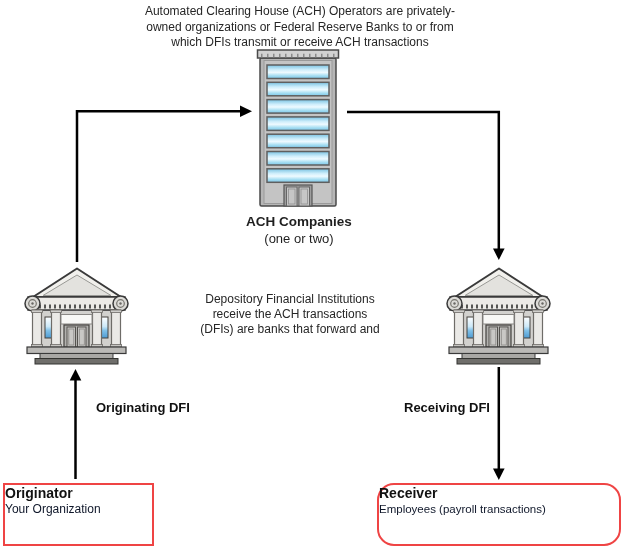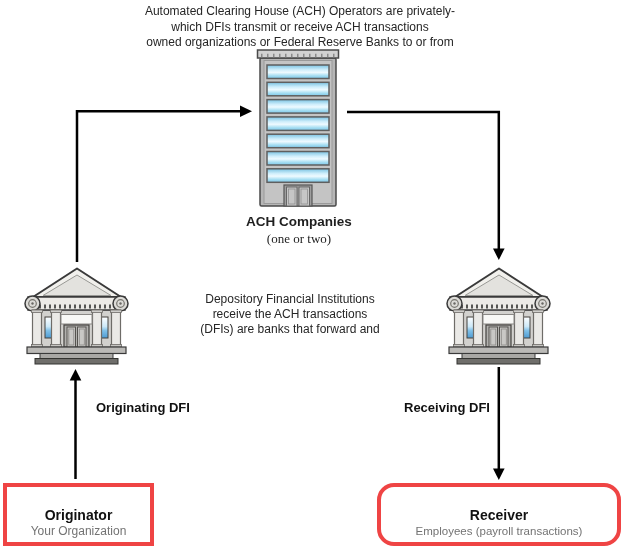--- a/index.html
+++ b/index.html
@@ -3,28 +3,28 @@
 <meta charset="utf-8">
 <style>
   html,body { margin:0; padding:0; background:#ffffff; }
   .canvas {
     position:relative; width:625px; height:548px; background:#ffffff;
     font-family:"Liberation Sans", sans-serif; color:#1f1f1f; overflow:hidden;
   }
   .abs { position:absolute; }
   .note { font-size:12px; line-height:15.5px; text-align:center; color:#262626; }
   .caption-title { font-weight:bold; font-size:13.5px; line-height:17px; }
-  .caption-sub { font-size:13px; line-height:17px;font-family:Liberation Serif, serif; }
+  .caption-sub { font-size:13px; line-height:17px; }
   .dfi-label { font-weight:bold; font-size:13px; white-space:nowrap; color:#111; }
   .endbox {
-    box-sizing:border-box; background:#ffffff; border:4px solid #ef4444;
-    text-align:center; padding-top:20px;
+    box-sizing:border-box; background:#ffffff; border:2px solid #ef4444;
+    text-align:left; padding-top:0;
   }
   .endbox .box-title { font-weight:bold; font-size:14px; line-height:17px; color:#111; }
-  .endbox .box-line { font-size:11.5px; line-height:15px; color:#737373; }
+  .endbox .box-line { font-size:11.5px; line-height:15px; color:#0f172a; }
   svg.layer { position:absolute; left:0; top:0; pointer-events:none; }
   .icon-wrap { position:absolute; }
 </style>
 </head>
 <body>
 
 <div class="canvas">
 
   <svg width="0" height="0" style="position:absolute" aria-hidden="true">
     <defs>
@@ -114,22 +114,22 @@
       <polygon points="75.5,369 69.7,380.5 81.3,380.5" fill="#000000"></polygon>
     </g>
     <g>
       <path d="M498.8,367 L498.8,470" fill="none" stroke="#000000" stroke-width="2.5"></path>
       <polygon points="498.8,480 493,468.5 504.6,468.5" fill="#000000"></polygon>
     </g>
   </svg>
 
   <div class="abs note" style="left:85px; top:4px; width:430px;">
     <div>Automated Clearing House (ACH) Operators are privately-</div>
+    <div>owned organizations or Federal Reserve Banks to or from</div>
     <div>which DFIs transmit or receive ACH transactions</div>
-    <div>owned organizations or Federal Reserve Banks to or from</div>
   </div>
 
   <div class="icon-wrap" style="left:256px; top:49px; width:84px; height:159px;">
     <svg width="84" height="159" viewBox="0 0 84 159">
         <use href="#sym-office"></use>
       </svg>
   </div>
   <div class="abs" style="left:234px; top:213px; width:130px; text-align:center;">
     <div class="caption-title">ACH Companies</div>
     <div class="caption-sub">(one or two)</div>

